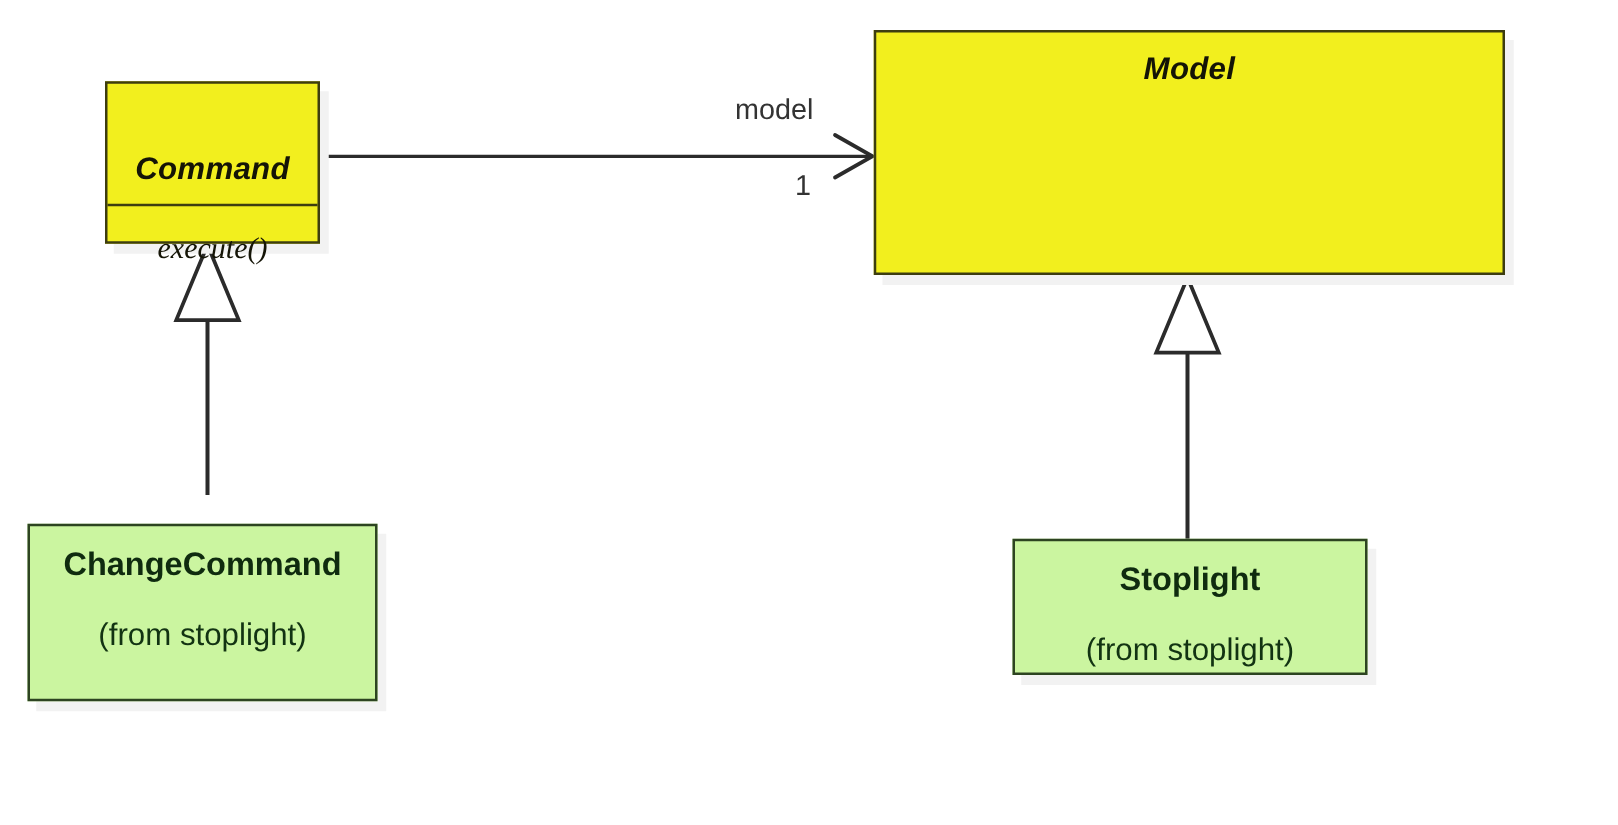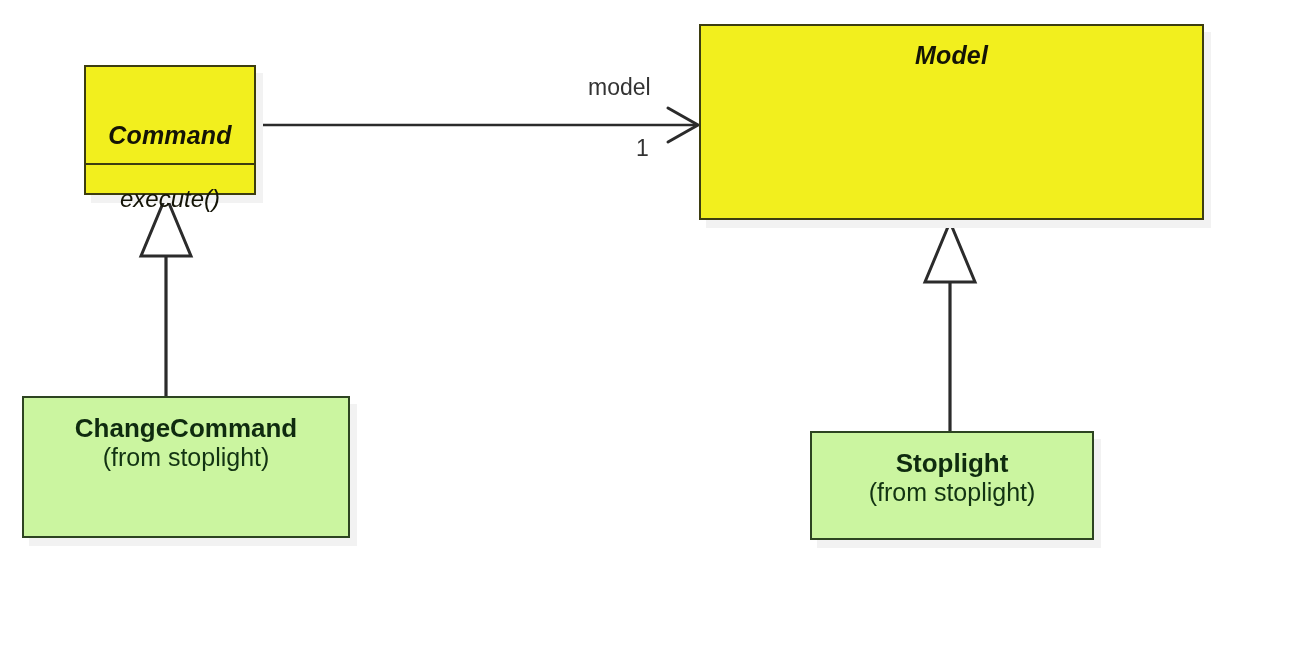--- a/index.html
+++ b/index.html
@@ -77,20 +77,21 @@
     font-size: 26px;
     color: #0f2b0f;
     line-height: 1.1;
   }
   .concrete-package {
     font-weight: normal;
     font-style: normal;
     font-size: 25px;
     color: #123312;
     line-height: 1.15;
+    margin-top: 28px;
   }
   
   .edge-label {
     position: absolute;
     font-size: 23px;
     color: #333333;
     white-space: nowrap;
     z-index: 4;
   }
 </style>
@@ -119,32 +120,32 @@
   </svg>
 
   <div class="edge-label" style="left:588px; top:74px;">model</div>
 
   <div class="edge-label" style="left:636px; top:135px;">1</div>
 
   <div class="uml-class abstract-class shadowed" style="left:84px; top:65px; width:172px; height:130px;">
     <div class="class-compartment" style="height:56px;margin-top:40px;">
       <span class="class-title">Command</span>
     </div>
-    <div class="class-compartment compartment-divider" style="height:70px;">
+    <div class="class-compartment compartment-divider" style="height:70px;font-family:Liberation Serif, serif;">
       <span class="class-op">execute()</span>
     </div>
   </div>
 
   <div class="uml-class abstract-class shadowed" style="left:699px; top:24px; width:505px; height:196px;">
     <div class="class-compartment" style="height:100%; justify-content:flex-start; padding-top:15px;">
       <span class="class-title">Model</span>
     </div>
   </div>
 
-  <div class="uml-class concrete-class shadowed" style="left:22px; top:396px; width:328px; height:142px;">
+  <div class="uml-class concrete-class shadowed" style="left:22px; top:419px; width:280px; height:142px;">
     <div class="class-compartment" style="height:100%; justify-content:flex-start; padding-top:16px;">
       <span class="concrete-title">ChangeCommand</span>
       <span class="concrete-package">(from stoplight)</span>
     </div>
   </div>
 
   <div class="uml-class concrete-class shadowed" style="left:810px; top:431px; width:284px; height:109px;">
     <div class="class-compartment" style="height:100%; justify-content:flex-start; padding-top:16px;">
       <span class="concrete-title">Stoplight</span>
       <span class="concrete-package">(from stoplight)</span>

